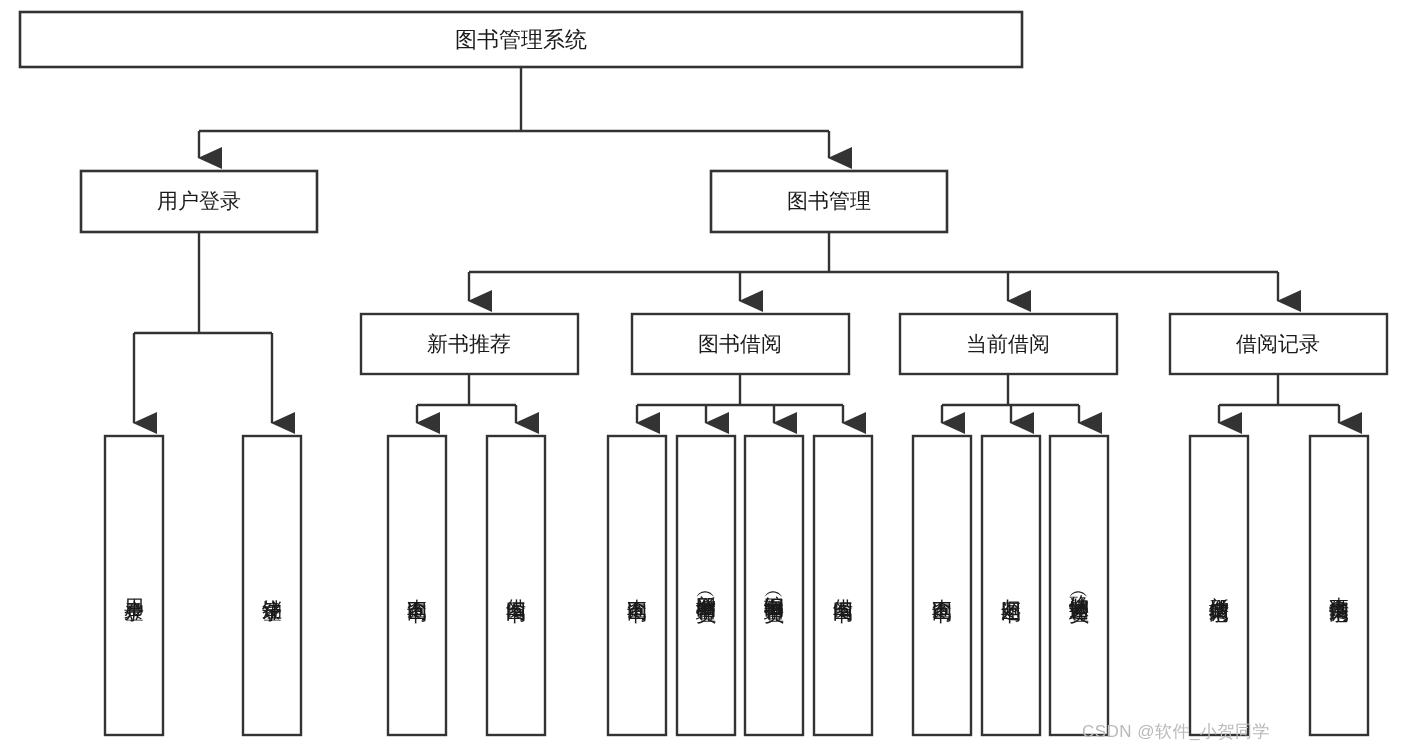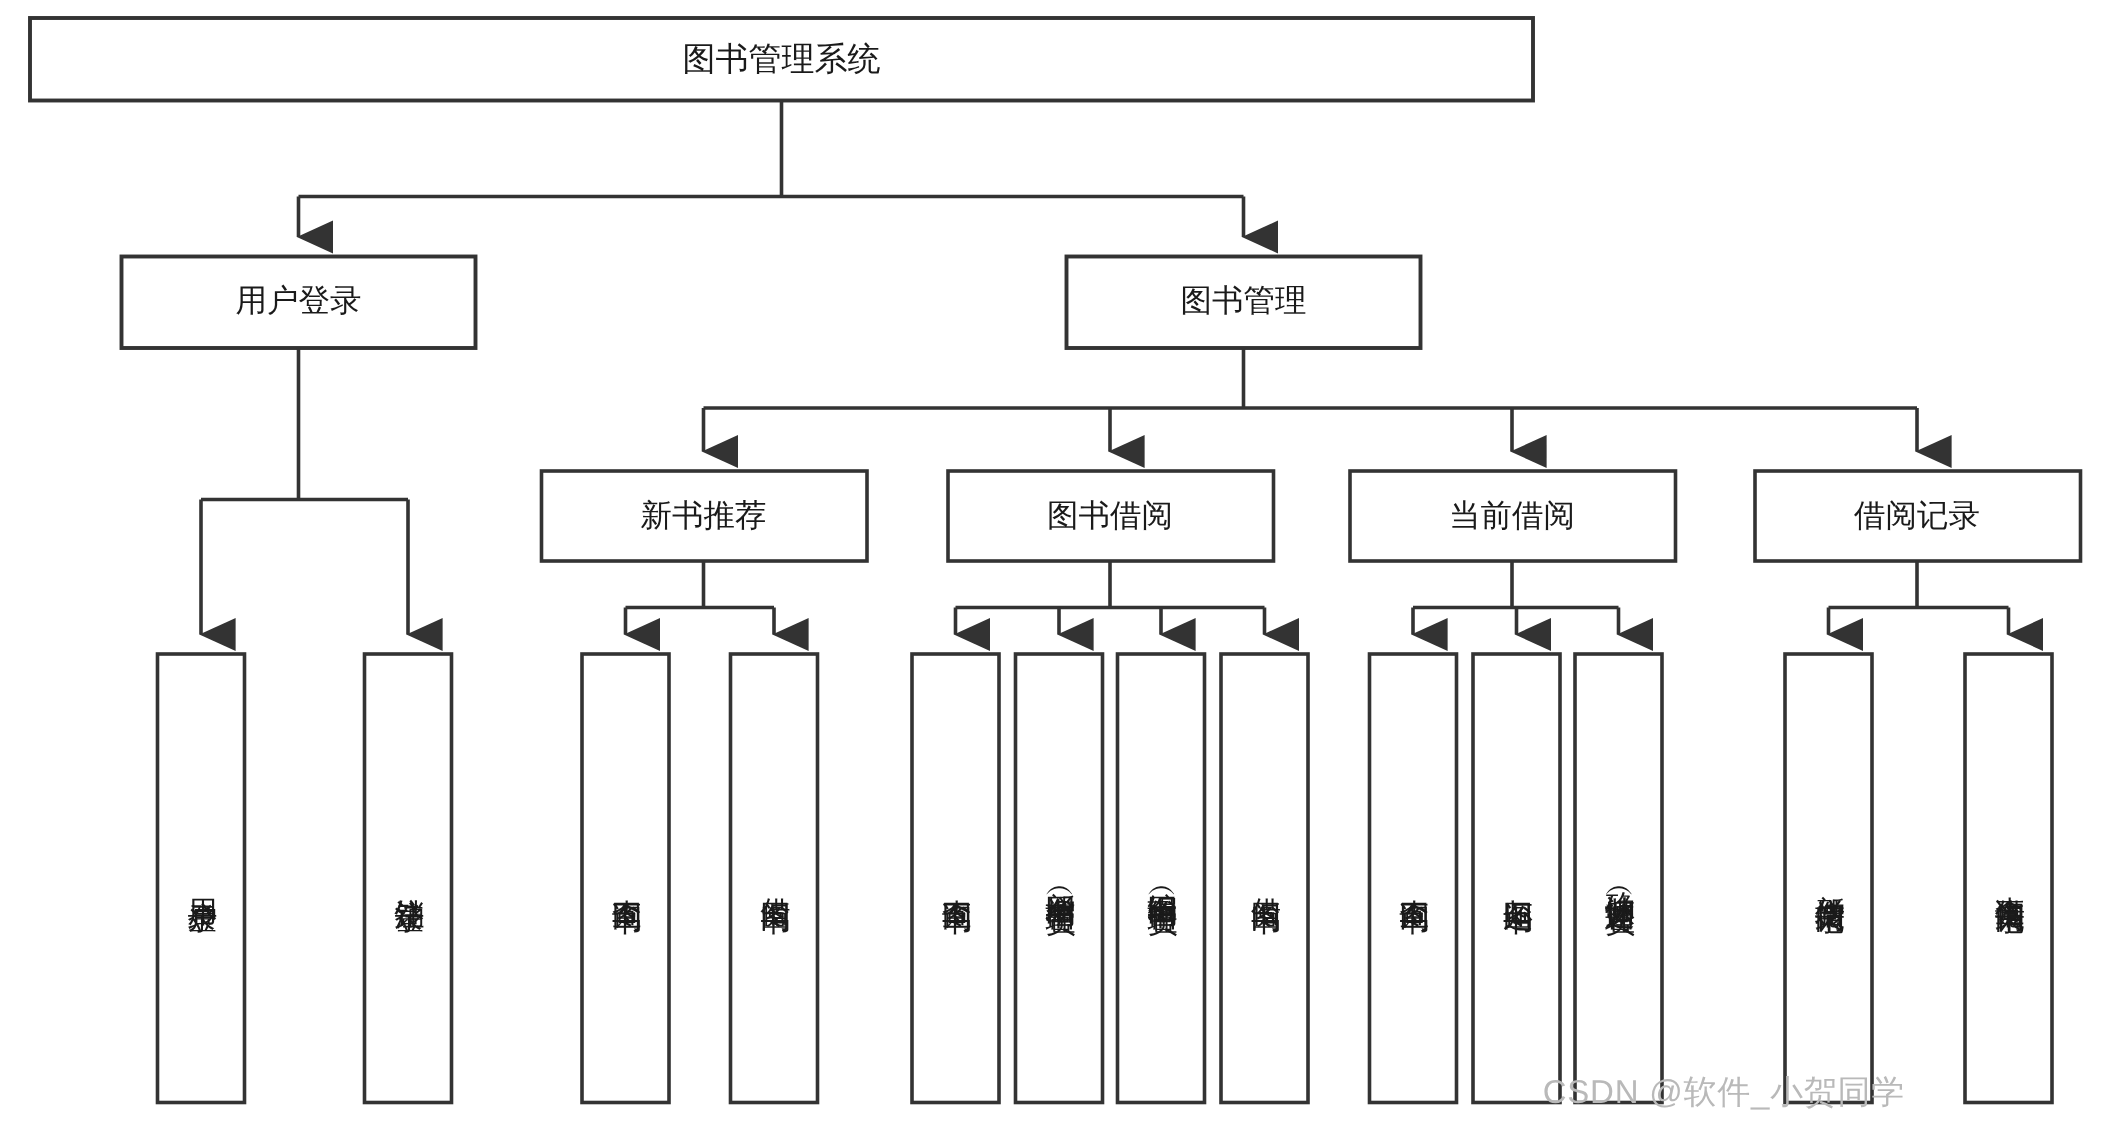--- a/index.html
+++ b/index.html
@@ -74,21 +74,21 @@
     color: #1a1a1a;
     letter-spacing: 1.5px;
     white-space: nowrap;
     pointer-events: none;
   }
   .watermark {
     position: absolute;
     right: 8px;
     bottom: 4px;
     font-family: "Liberation Sans", sans-serif;
-    font-size: 22px;
+    font-size: 17px;
     color: #b9b9b9;
     letter-spacing: 0.5px;
     white-space: nowrap;
   }
 </style>
 </head>
 <body>
 
 <div id="diagram-root">
 

